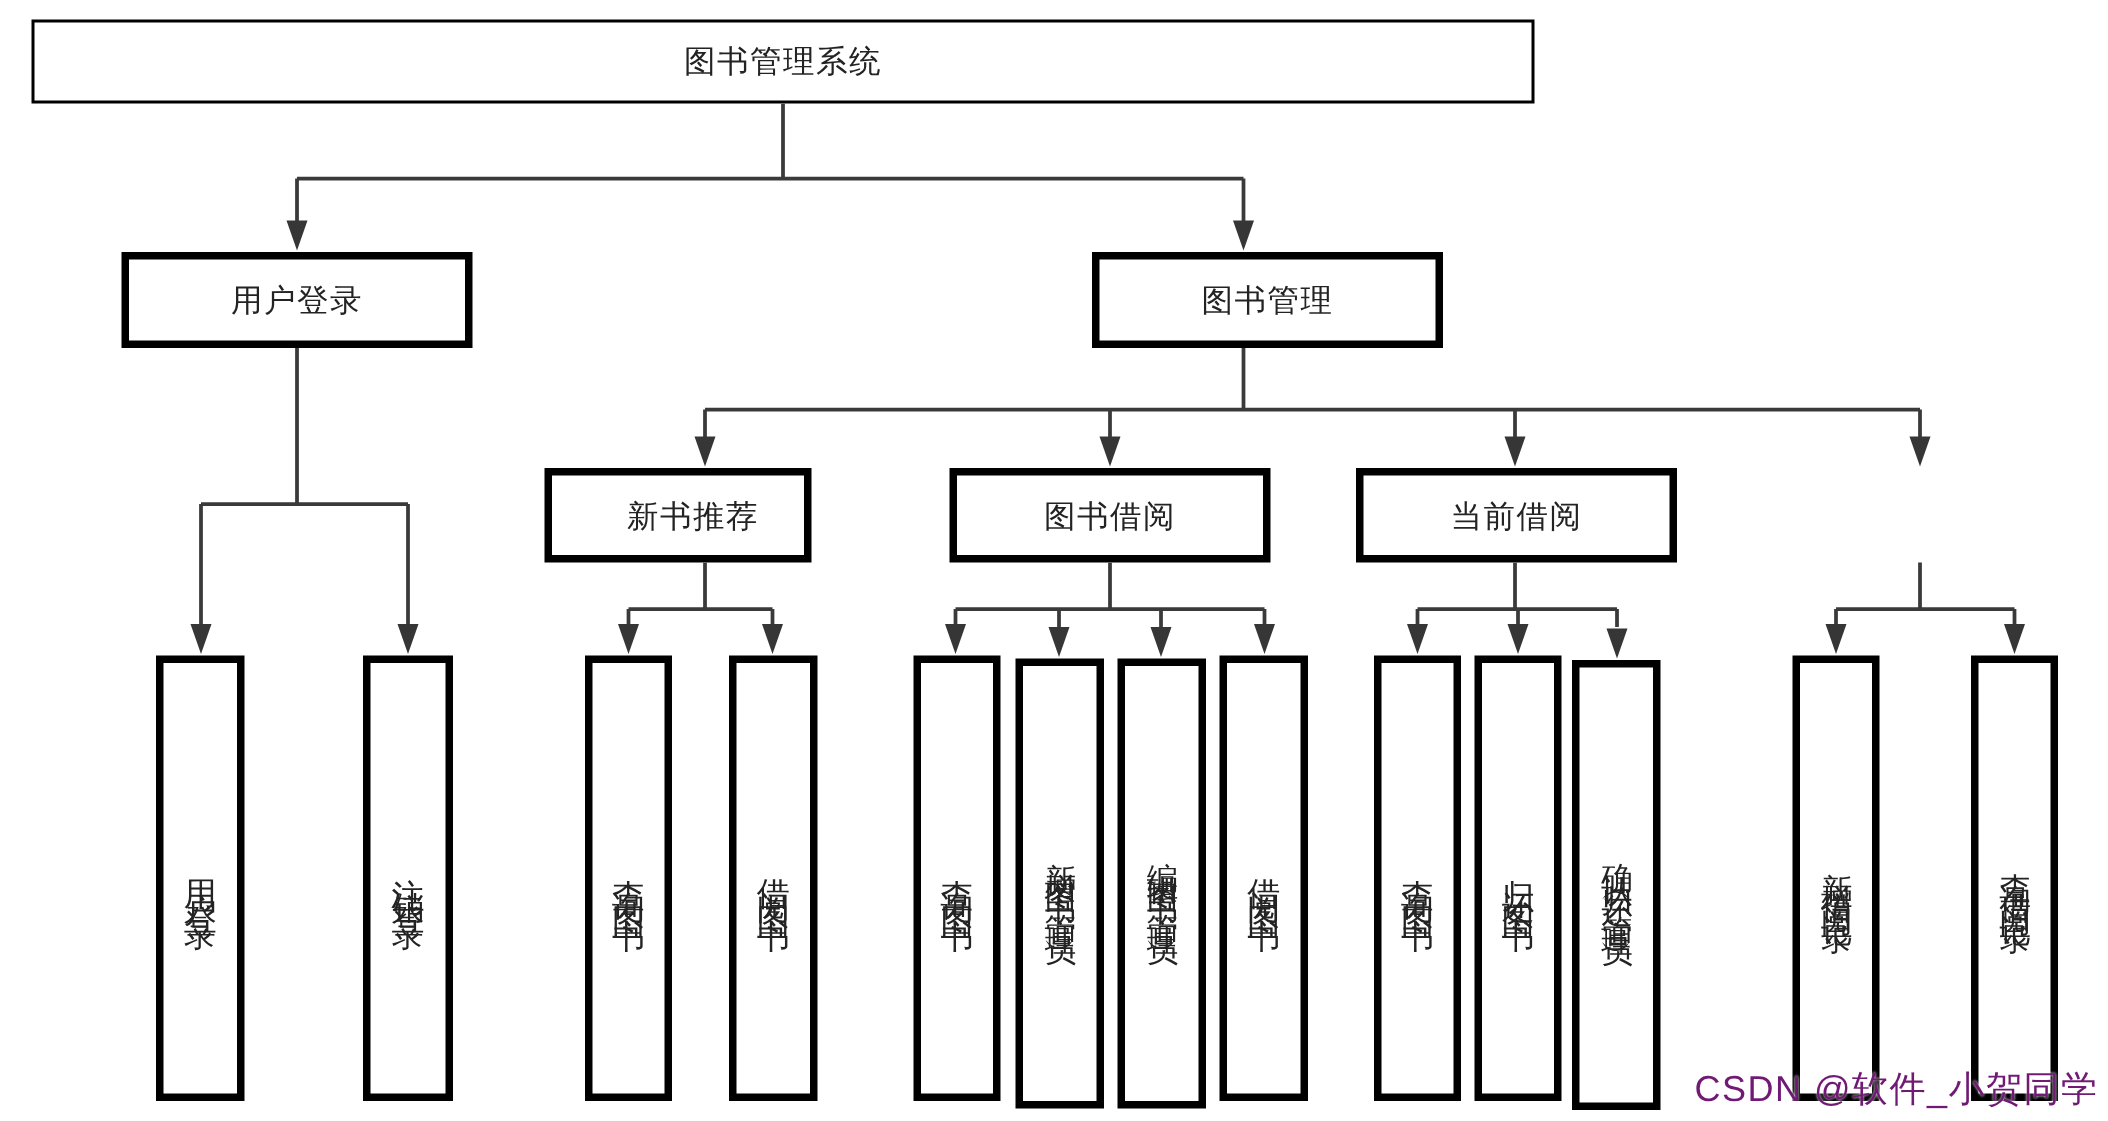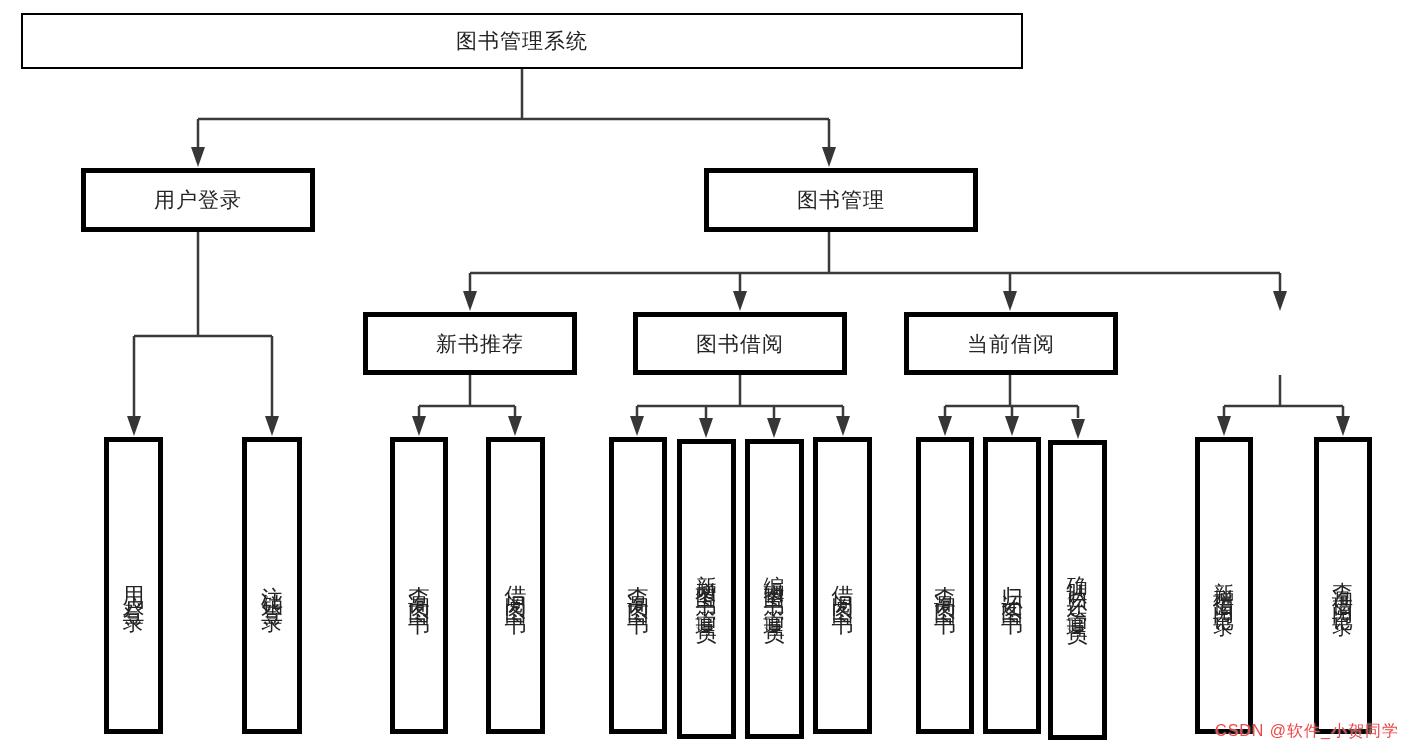--- a/index.html
+++ b/index.html
@@ -36,23 +36,23 @@
   .h-node {
     font-size: 21px;
     letter-spacing: 1px;
     white-space: nowrap;
   }
   .n-root {
     left: 21px; top: 13px; width: 1002px; height: 56px;
     border-width: 2.5px;
   }
   .n-l2-a { left: 81px;  top: 168px; width: 234px; height: 64px; }
-  .n-l2-b { left: 704px; top: 168px; width: 274px; height: 64px; }
+  .n-l2-b { left: 728px; top: 168px; width: 234px; height: 64px; }
 
-  .n-l3-a { left: 363px;  top: 312px; width: 214px; height: 63px; padding-left: 20px; }
+  .n-l3-a { left: 363px;  top: 312px; width: 178px; height: 63px; padding-left: 20px; }
   .n-l3-b { left: 633px;  top: 312px; width: 214px; height: 63px; }
   .n-l3-c { left: 904px;  top: 312px; width: 214px; height: 63px; }
   .n-l3-d { left: 1173px; top: 312px; width: 214px; height: 63px; }
 
   .v-node {
     top: 437px;
     height: 297px;
     writing-mode: vertical-rl;
     text-orientation: mixed;
     font-size: 22px;
@@ -72,22 +72,22 @@
   .n-leaf-d1 { left: 916px;  width: 58px; }
   .n-leaf-d2 { left: 983px;  width: 58px; }
   .n-leaf-d3 { left: 1048px; width: 59px; top: 440px; height: 300px; }
   .n-leaf-e1 { left: 1195px; width: 58px; }
   .n-leaf-e2 { left: 1314px; width: 58px; }
 
   .watermark {
     position: absolute;
     right: 6px;
     bottom: 5px;
-    font-size: 16px;
-    color: #ef4444;
+    font-size: 24px;
+    color: #701a75;
     text-shadow: 0 0 2px #ffffff;
     z-index: 3;
     white-space: nowrap;
     letter-spacing: 1px;
   }
 </style>
 </head>
 <body>
 
 <div class="stage">

